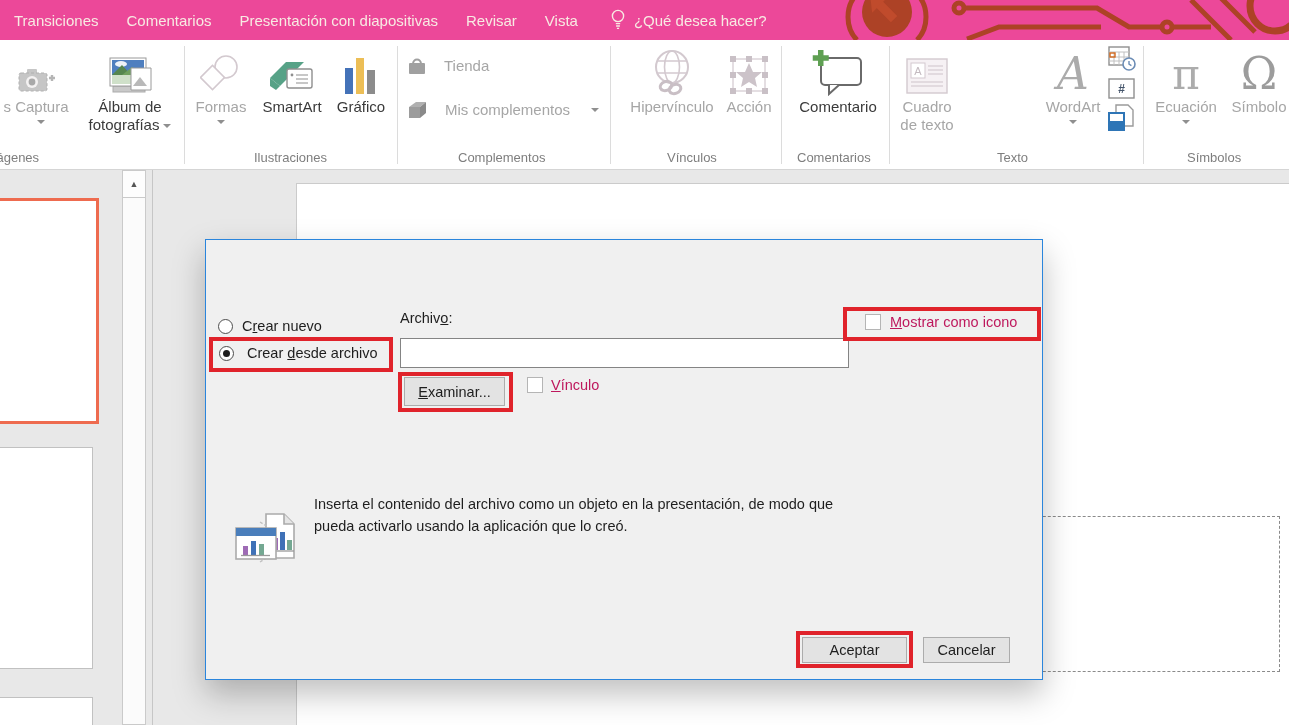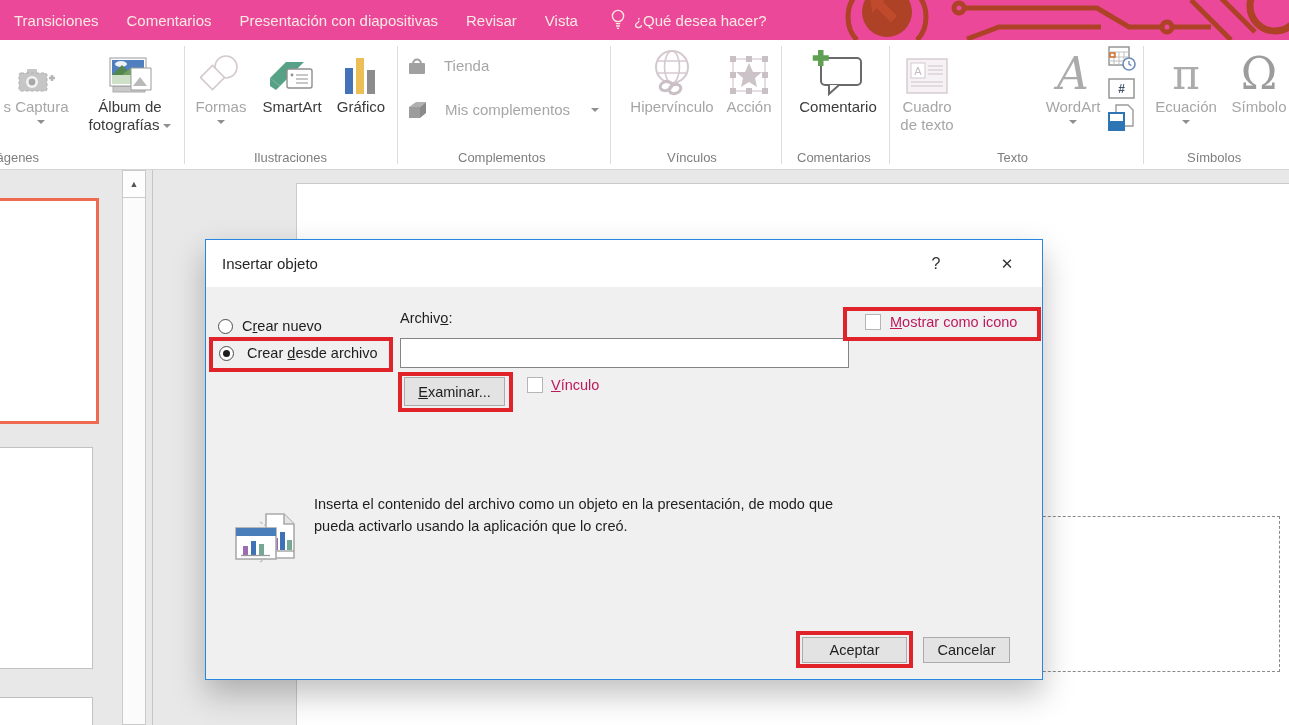--- a/index.html
+++ b/index.html
@@ -315,25 +315,20 @@
 <div class="thumb t-3"></div>
 
 <div class="scrolltrack">
   <div class="scrollup">
     <span>▲</span>
   </div>
 </div>
 <div class="paneldiv"></div>
 
 <div class="dlg">
-  <div class="dlg-titlebar">
-    <div class="dlg-title">Insertar objeto</div>
-    <div class="dlg-sys" style="left:713px">?</div>
-    <div class="dlg-sys" style="left:784px;font-size:15px">✕</div>
-  </div>
 
   <div class="radio" style="left:12px;top:79px"></div>
   <div class="lbl" style="left:36px;top:78px"><span>C</span><u>r</u><span>ear nuevo</span></div>
 
   <div class="radio" style="left:13px;top:106px">
       <span class="dot"></span>
     </div>
   <div class="lbl" style="left:41px;top:105px"><span>Crear </span><u>d</u><span>esde archivo</span></div>
 
   <div class="lbl" style="left:194px;top:70px"><span>Archiv</span><u>o</u><span>:</span></div>

